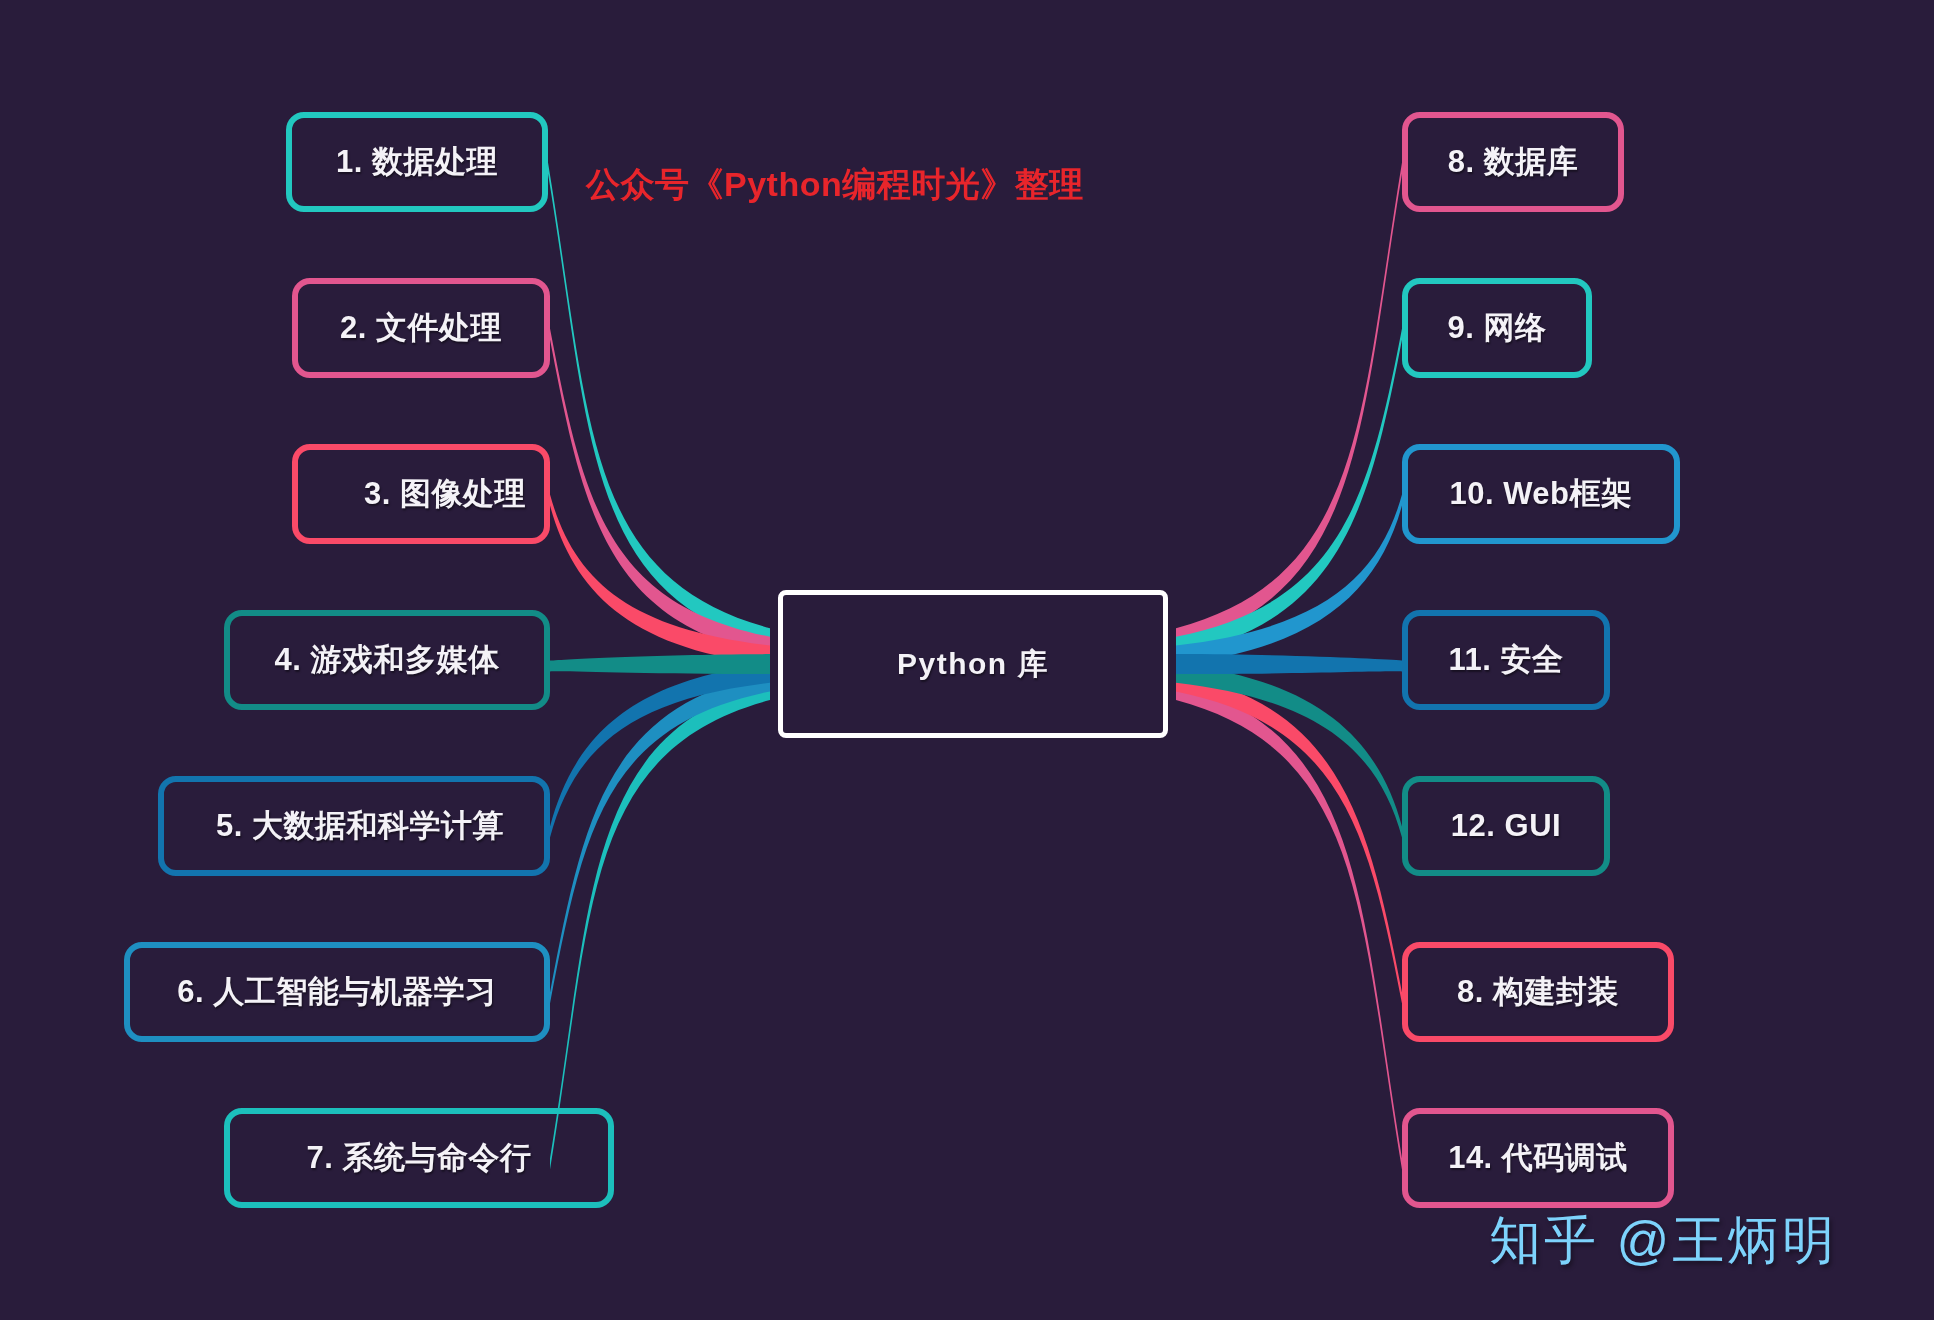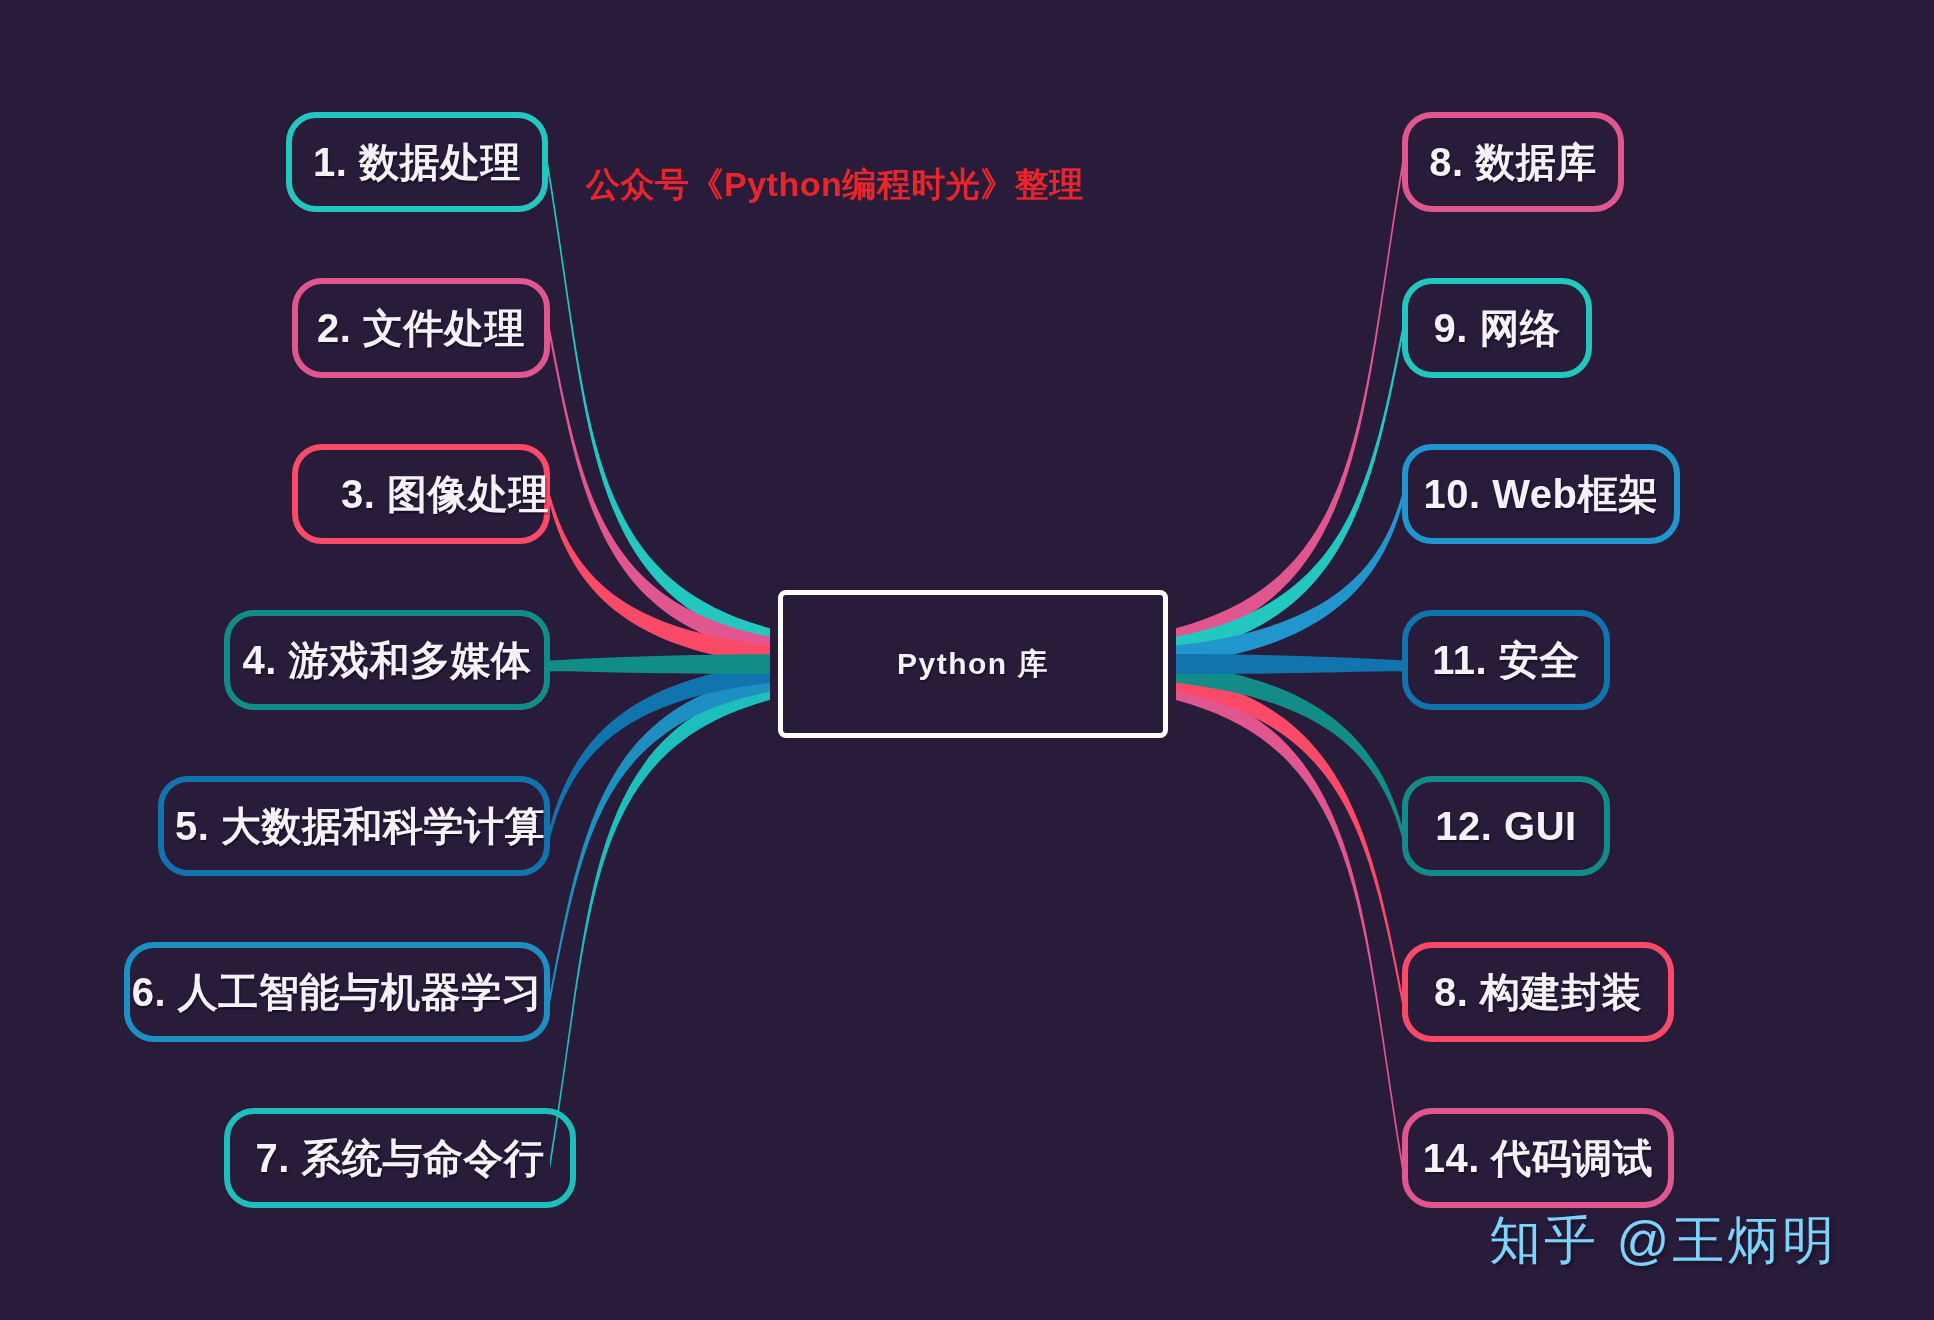--- a/index.html
+++ b/index.html
@@ -23,27 +23,27 @@
     width: 1934px;
     height: 1320px;
     pointer-events: none;
   }
   .node {
     position: absolute;
     box-sizing: border-box;
     display: flex;
     align-items: center;
     justify-content: center;
-    border-radius: 30px;
+    border-radius: 18px;
     border-style: solid;
     border-width: 6px;
     background: transparent;
     color: #F4F2F7;
     font-weight: bold;
-    font-size: 40px;
+    font-size: 31px;
     letter-spacing: 0.5px;
     white-space: nowrap;
     text-shadow: 1px 2px 2px rgba(0,0,0,0.45);
   }
   .node.center {
     border-width: 5px;
     border-radius: 8px;
     border-color: #FFFFFF;
     font-size: 30px;
     font-weight: bold;
@@ -97,21 +97,21 @@
 
   <div class="node center" id="center-node" style="left: 778px; top: 590px; width: 390px; height: 148px; border-color: rgb(255, 255, 255);">Python 库</div>
 
   <div id="branch-layer">
       <div class="node" style="left: 286px; top: 112px; width: 262px; height: 100px; border-color: rgb(34, 200, 192);">1. 数据处理</div>
       <div class="node" style="left: 292px; top: 278px; width: 258px; height: 100px; border-color: rgb(226, 86, 143);">2. 文件处理</div>
       <div class="node" style="left: 292px; top: 444px; width: 258px; height: 100px; border-color: rgb(250, 74, 104); padding-left: 48px;">3. 图像处理</div>
       <div class="node" style="left: 224px; top: 610px; width: 326px; height: 100px; border-color: rgb(18, 140, 135);">4. 游戏和多媒体</div>
       <div class="node" style="left: 158px; top: 776px; width: 392px; height: 100px; border-color: rgb(18, 116, 174); padding-left: 12px;">5. 大数据和科学计算</div>
       <div class="node" style="left: 124px; top: 942px; width: 426px; height: 100px; border-color: rgb(30, 143, 193);">6. 人工智能与机器学习</div>
-      <div class="node" style="left: 224px; top: 1108px; width: 352px; height: 100px; border-color: rgb(28, 191, 188);">7. 系统与命令行</div>
+      <div class="node" style="left: 224px; top: 1108px; width: 390px; height: 100px; border-color: rgb(28, 191, 188);">7. 系统与命令行</div>
       <div class="node" style="left: 1402px; top: 112px; width: 222px; height: 100px; border-color: rgb(226, 86, 143);">8. 数据库</div>
       <div class="node" style="left: 1402px; top: 278px; width: 190px; height: 100px; border-color: rgb(34, 200, 192);">9. 网络</div>
       <div class="node" style="left: 1402px; top: 444px; width: 278px; height: 100px; border-color: rgb(33, 150, 206);">10. Web框架</div>
       <div class="node" style="left: 1402px; top: 610px; width: 208px; height: 100px; border-color: rgb(18, 116, 174);">11. 安全</div>
       <div class="node" style="left: 1402px; top: 776px; width: 208px; height: 100px; border-color: rgb(18, 140, 135);">12. GUI</div>
       <div class="node" style="left: 1402px; top: 942px; width: 272px; height: 100px; border-color: rgb(250, 74, 104);">8. 构建封装</div>
       <div class="node" style="left: 1402px; top: 1108px; width: 272px; height: 100px; border-color: rgb(226, 86, 143);">14. 代码调试</div>
     </div>
 
   <div id="watermark">知乎 @王炳明</div>

